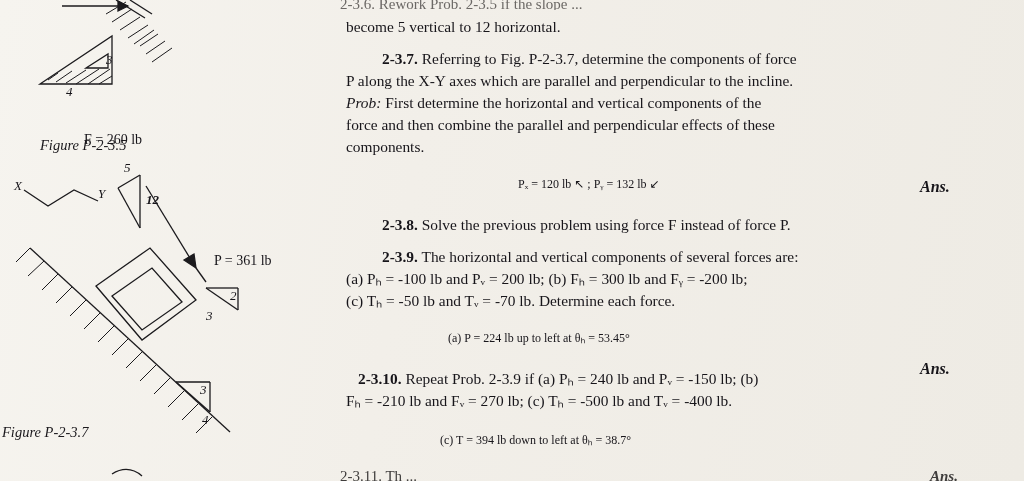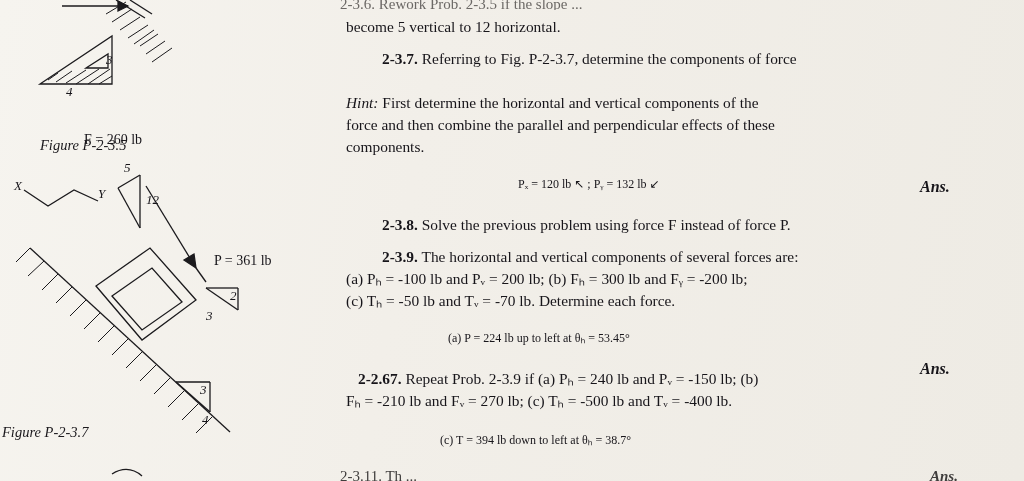--- a/index.html
+++ b/index.html
@@ -183,42 +183,43 @@
     </svg>
 
     <div class="fig-caption" id="cap-235">Figure P-2-3.5</div>
     <div class="fig-caption" id="cap-237">Figure P-2-3.7</div>
 
     <div class="lbl" style="left:106px; top:52px;">3</div>
     <div class="lbl" style="left:66px; top:84px;">4</div>
 
     <div class="lbl up" style="left:84px; top:132px; font-size:14px;">F = 260 lb</div>
     <div class="lbl" style="left:124px; top:160px;">5</div>
-    <div class="lbl" style="left:146px; top:192px;">12</div>
+    <div class="lbl" style="left:146px; top:192px;font-weight:bold;">12</div>
     <div class="lbl" style="left:14px; top:178px;">X</div>
     <div class="lbl" style="left:98px; top:186px;">Y</div>
     <div class="lbl up" style="left:214px; top:253px; font-size:14px;">P = 361 lb</div>
     <div class="lbl" style="left:230px; top:288px;">2</div>
     <div class="lbl" style="left:206px; top:308px;">3</div>
     <div class="lbl" style="left:200px; top:382px;">3</div>
     <div class="lbl" style="left:202px; top:412px;">4</div>
   </div>
 
   <div class="cut-top faded">2-3.6.  Rework Prob. 2-3.5 if the slope ...</div>
 
   <div class="text-col">
 
     <div class="ln" style="left:6px; top:16px;">become 5 vertical to 12 horizontal.</div>
 
     <div class="ln" style="left:42px; top:48px;">
       <span class="bld">2-3.7.</span>
       <span>Referring to Fig. P-2-3.7, determine the components of force</span>
     </div>
+    <div class="ln" style="left:6px; top:70px;">P along the X-Y axes which are parallel and perpendicular to the incline.</div>
     <div class="ln" style="left:6px; top:92px;">
-      <span class="it">Hint:</span>
+      <span class="it">Prob:</span>
       <span>First determine the horizontal and vertical components of the</span>
     </div>
     <div class="ln" style="left:6px; top:114px;">force and then combine the parallel and perpendicular effects of these</div>
     <div class="ln" style="left:6px; top:136px;">components.</div>
 
     <div class="eqline" style="left:178px; top:176px;">Pₓ = 120 lb ↖ ;  Pᵧ = 132 lb ↙</div>
     <div class="ans" style="left:580px; top:176px;">Ans.</div>
 
     <div class="ln" style="left:42px; top:214px;">
       <span class="bld">2-3.8.</span>
@@ -229,21 +230,21 @@
       <span class="bld">2-3.9.</span>
       <span>The horizontal and vertical components of several forces are:</span>
     </div>
     <div class="ln" style="left:6px; top:268px;">(a) Pₕ = -100 lb and Pᵥ = 200 lb;  (b) Fₕ = 300 lb and Fᵧ = -200 lb;</div>
     <div class="ln" style="left:6px; top:290px;">(c) Tₕ = -50 lb and Tᵥ = -70 lb. Determine each force.</div>
 
     <div class="eqline" style="left:108px; top:330px;">(a) P = 224 lb up to left at θₕ = 53.45°</div>
     <div class="ans" style="left:580px; top:358px;">Ans.</div>
 
     <div class="ln" style="left:18px; top:368px;">
-      <span class="bld">2-2.67.</span>
+      <span class="bld">2-3.10.</span>
       <span>Repeat Prob. 2-3.9 if (a) Pₕ = 240 lb and Pᵥ = -150 lb;  (b)</span>
     </div>
     <div class="ln" style="left:6px; top:390px;">Fₕ = -210 lb and Fᵥ = 270 lb;  (c) Tₕ = -500 lb and Tᵥ = -400 lb.</div>
 
     <div class="eqline" style="left:100px; top:432px;">(c) T = 394 lb down to left at θₕ = 38.7°</div>
   </div>
 
   <div class="cut-bottom">
     <span>2-3.11.  Th ...</span>
     <span style="position:absolute; left:590px; font-style:italic; font-weight:700;">Ans.</span>

